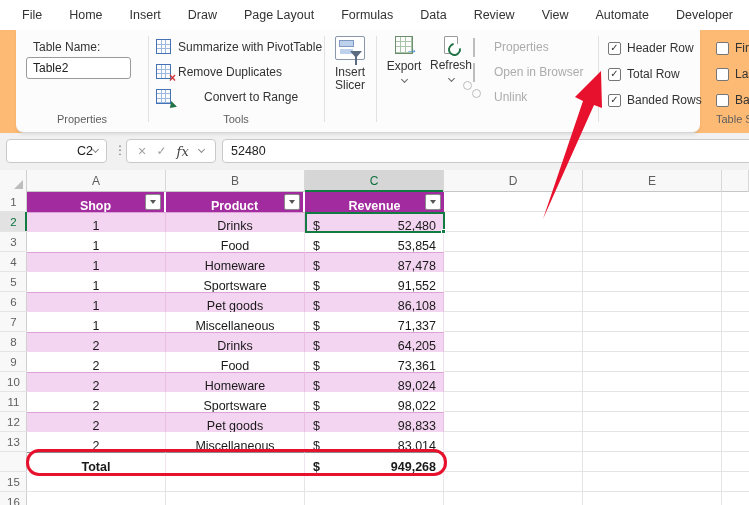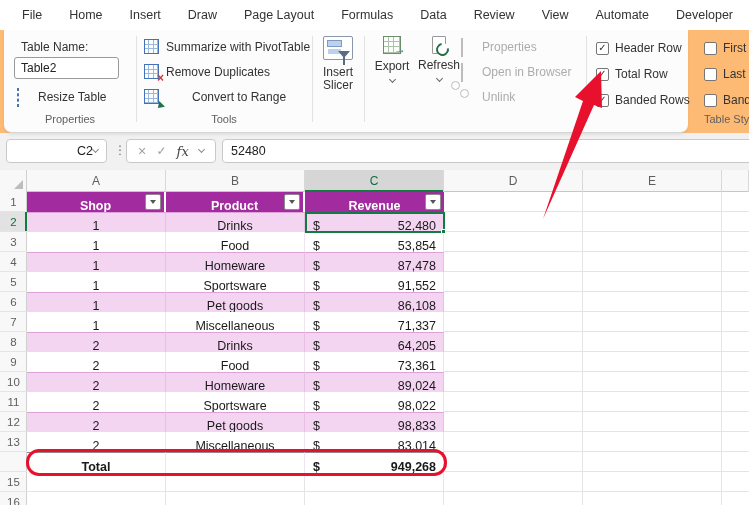--- a/index.html
+++ b/index.html
@@ -6,21 +6,21 @@
   html,body { width:749px; height:505px; overflow:hidden; }
   body { font-family:"Liberation Sans", sans-serif; background:#fff; position:relative; }
   #app { position:absolute; inset:0; width:749px; height:505px; overflow:hidden; background:#fdba74; }
 
   
   #menubar { position:absolute; left:0; top:0; width:749px; height:30px; background:#FFFFFF;
              display:flex; align-items:center; padding-left:22px; gap:27px; }
   .menu-item { font-size:12.5px; color:#333; white-space:nowrap; cursor:default; }
 
   
-  #ribbon { position:absolute; left:4px; top:30px; width:684px; height:103px; background:#FCFCFC;
+  #ribbon { position:absolute; left:16px; top:30px; width:684px; height:103px; background:#FCFCFC;
             border-bottom:1px solid #D5D5D5; border-radius:0 0 8px 8px;
             box-shadow:0 2px 3px rgba(0,0,0,0.07); z-index:5; }
   .vsep { position:absolute; top:6px; height:86px; width:1px; background:#E2E2E2; }
   .grp-label { position:absolute; top:83px; font-size:11px; color:#5E5E5E; text-align:center; white-space:nowrap; }
   .rbn-lbl { font-size:12px; color:#333; white-space:nowrap; }
   .rbn-row { position:absolute; display:flex; align-items:center; gap:6px; height:18px; }
   .rbn-big { position:absolute; display:flex; flex-direction:column; align-items:center; }
   .rbn-big .rbn-lbl { line-height:13px; }
   .disabled .rbn-lbl { color:#ACACAC; }
   .chev { display:inline-block; width:5px; height:5px; border-right:1.2px solid #666; border-bottom:1.2px solid #666;
@@ -141,24 +141,20 @@
       <span class="menu-item">Review</span>
       <span class="menu-item">View</span>
       <span class="menu-item">Automate</span>
       <span class="menu-item">Developer</span>
     </div>
 
   <div id="ribbon">
 
     <div class="rbn-lbl" style="position:absolute;left:17px;top:10px;">Table Name:</div>
     <input id="table-name-input" value="Table2" style="">
-    <div class="rbn-row" style="left:12px;top:58px;">
-      <span class="ic"><span class="ic-resize"></span></span>
-      <span class="rbn-lbl">Resize Table</span>
-    </div>
     <div class="grp-label" style="left:0;width:132px;">Properties</div>
     <div class="vsep" style="left:132px;"></div>
 
     <div class="rbn-row" style="left:140px;top:8px;">
       <span class="ic">
           <span class="ic-grid-blue" style="display:block;"></span>
         </span>
       <span class="rbn-lbl">Summarize with PivotTable</span>
     </div>
     <div class="rbn-row" style="left:140px;top:33px;">

